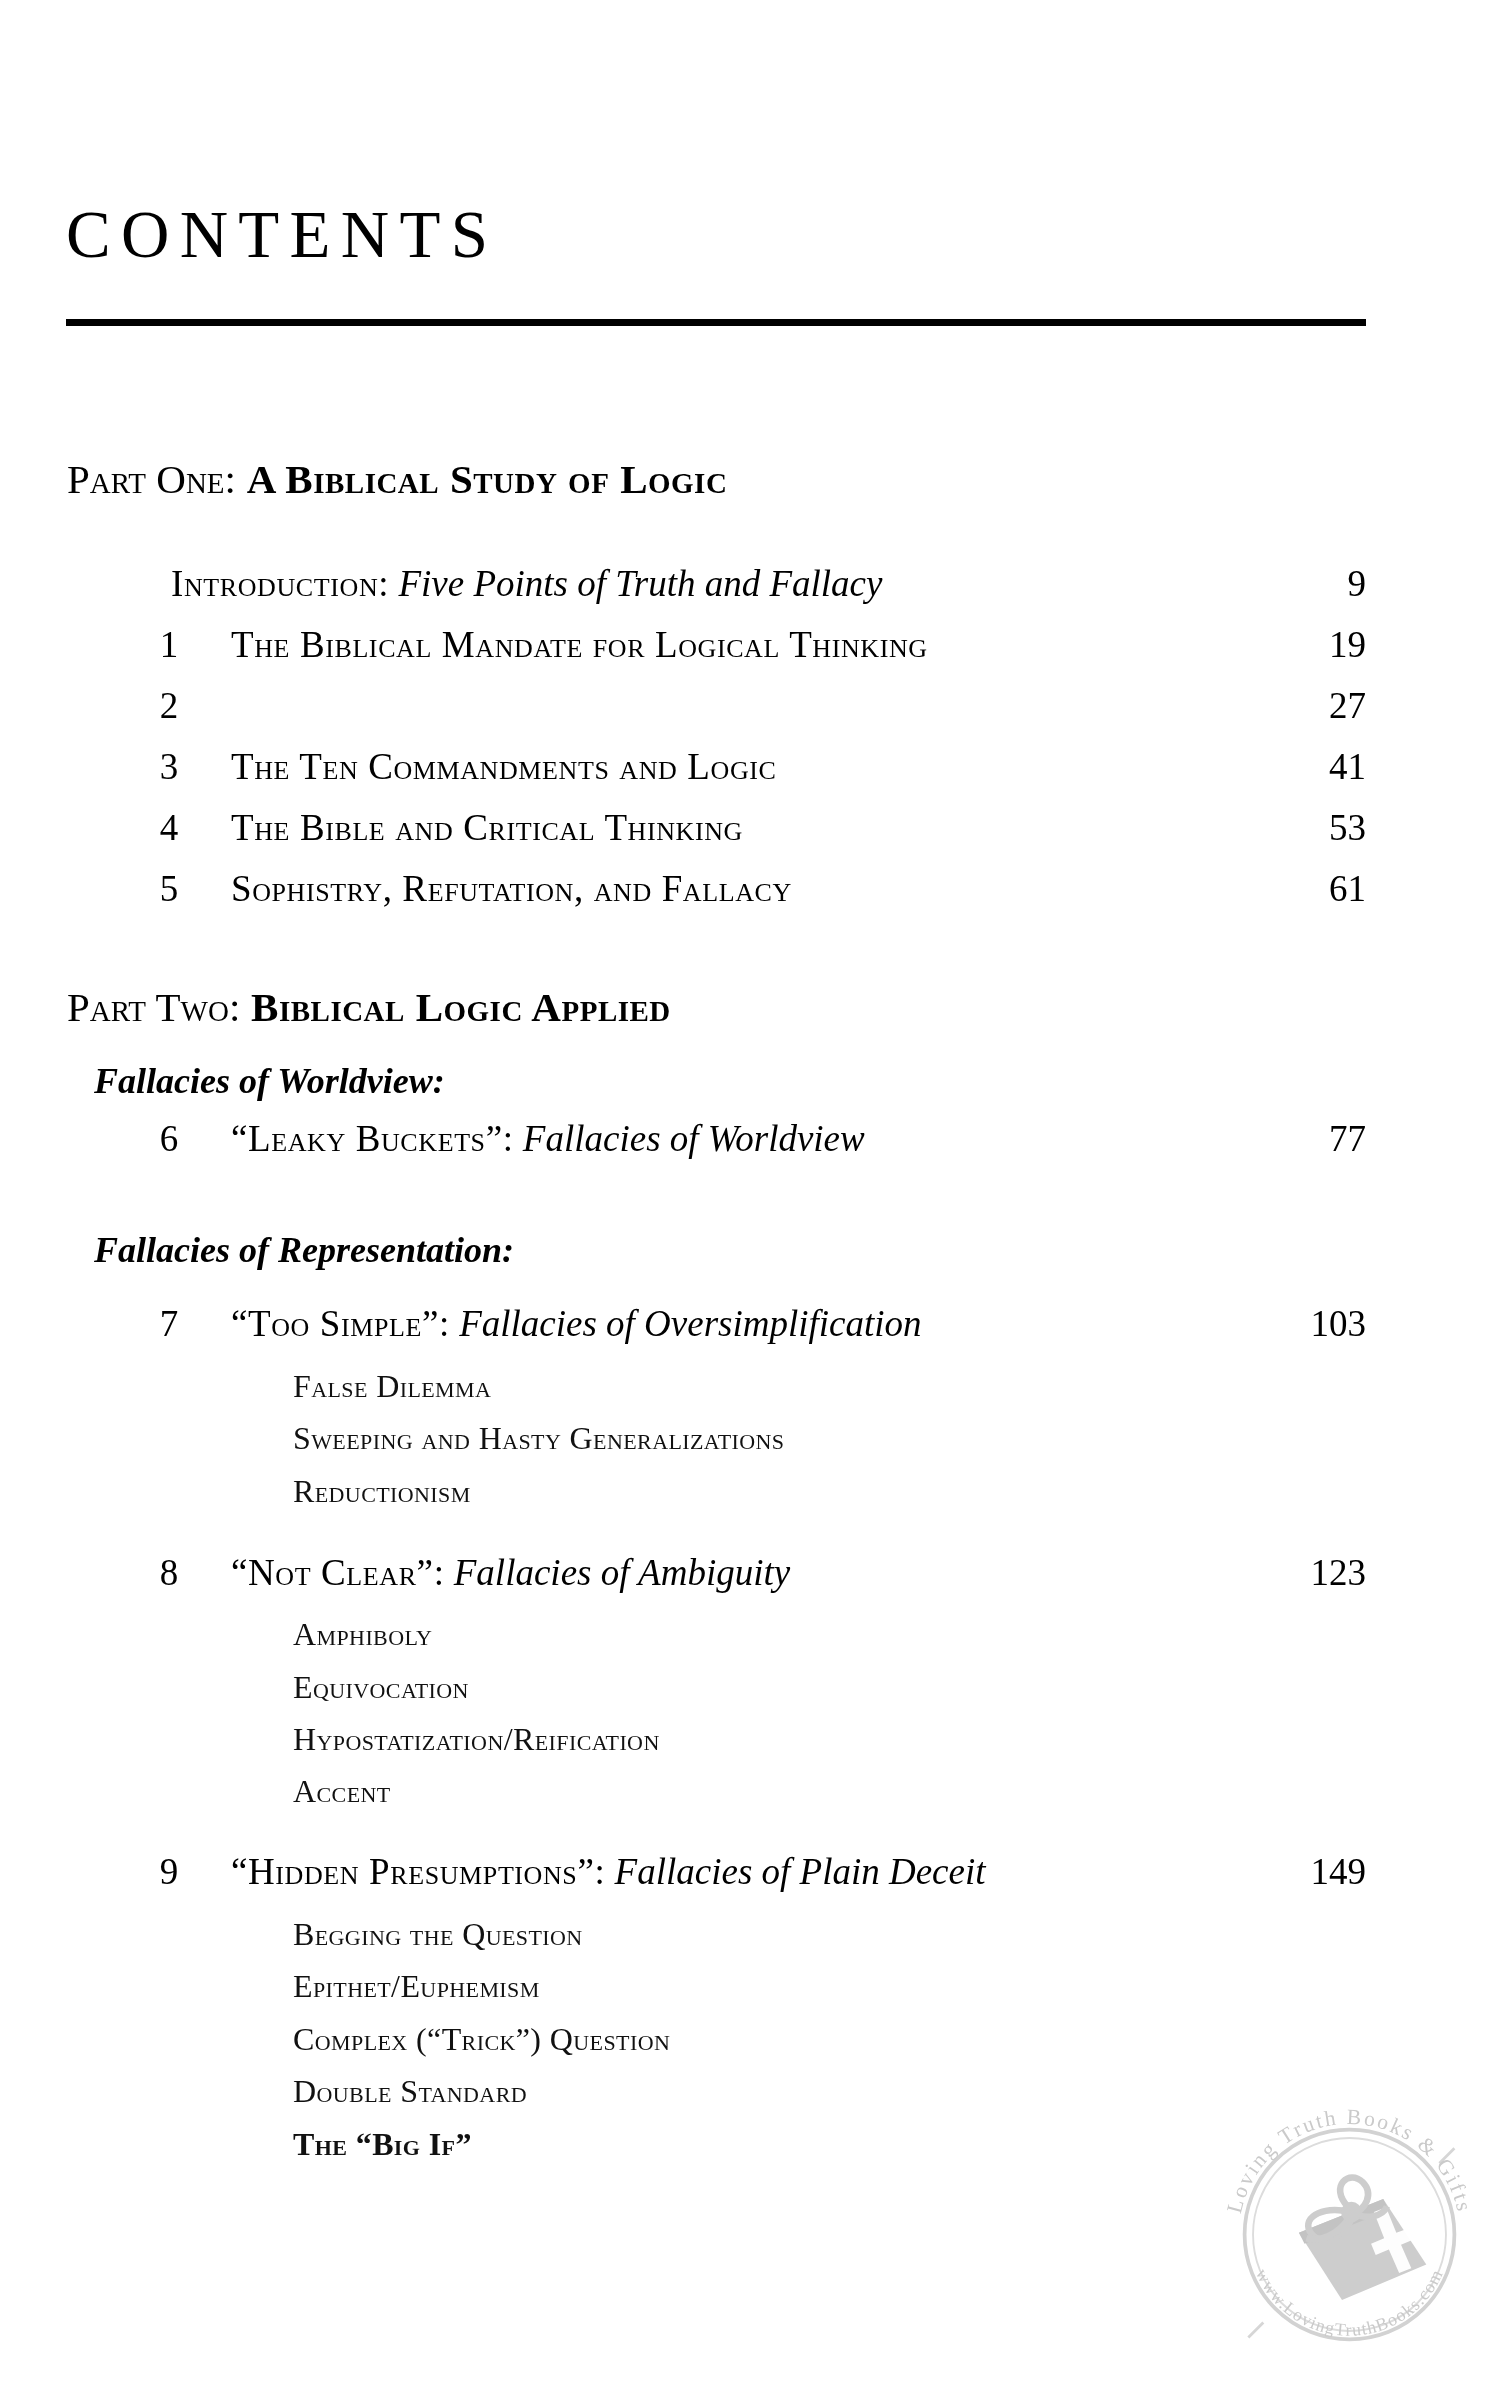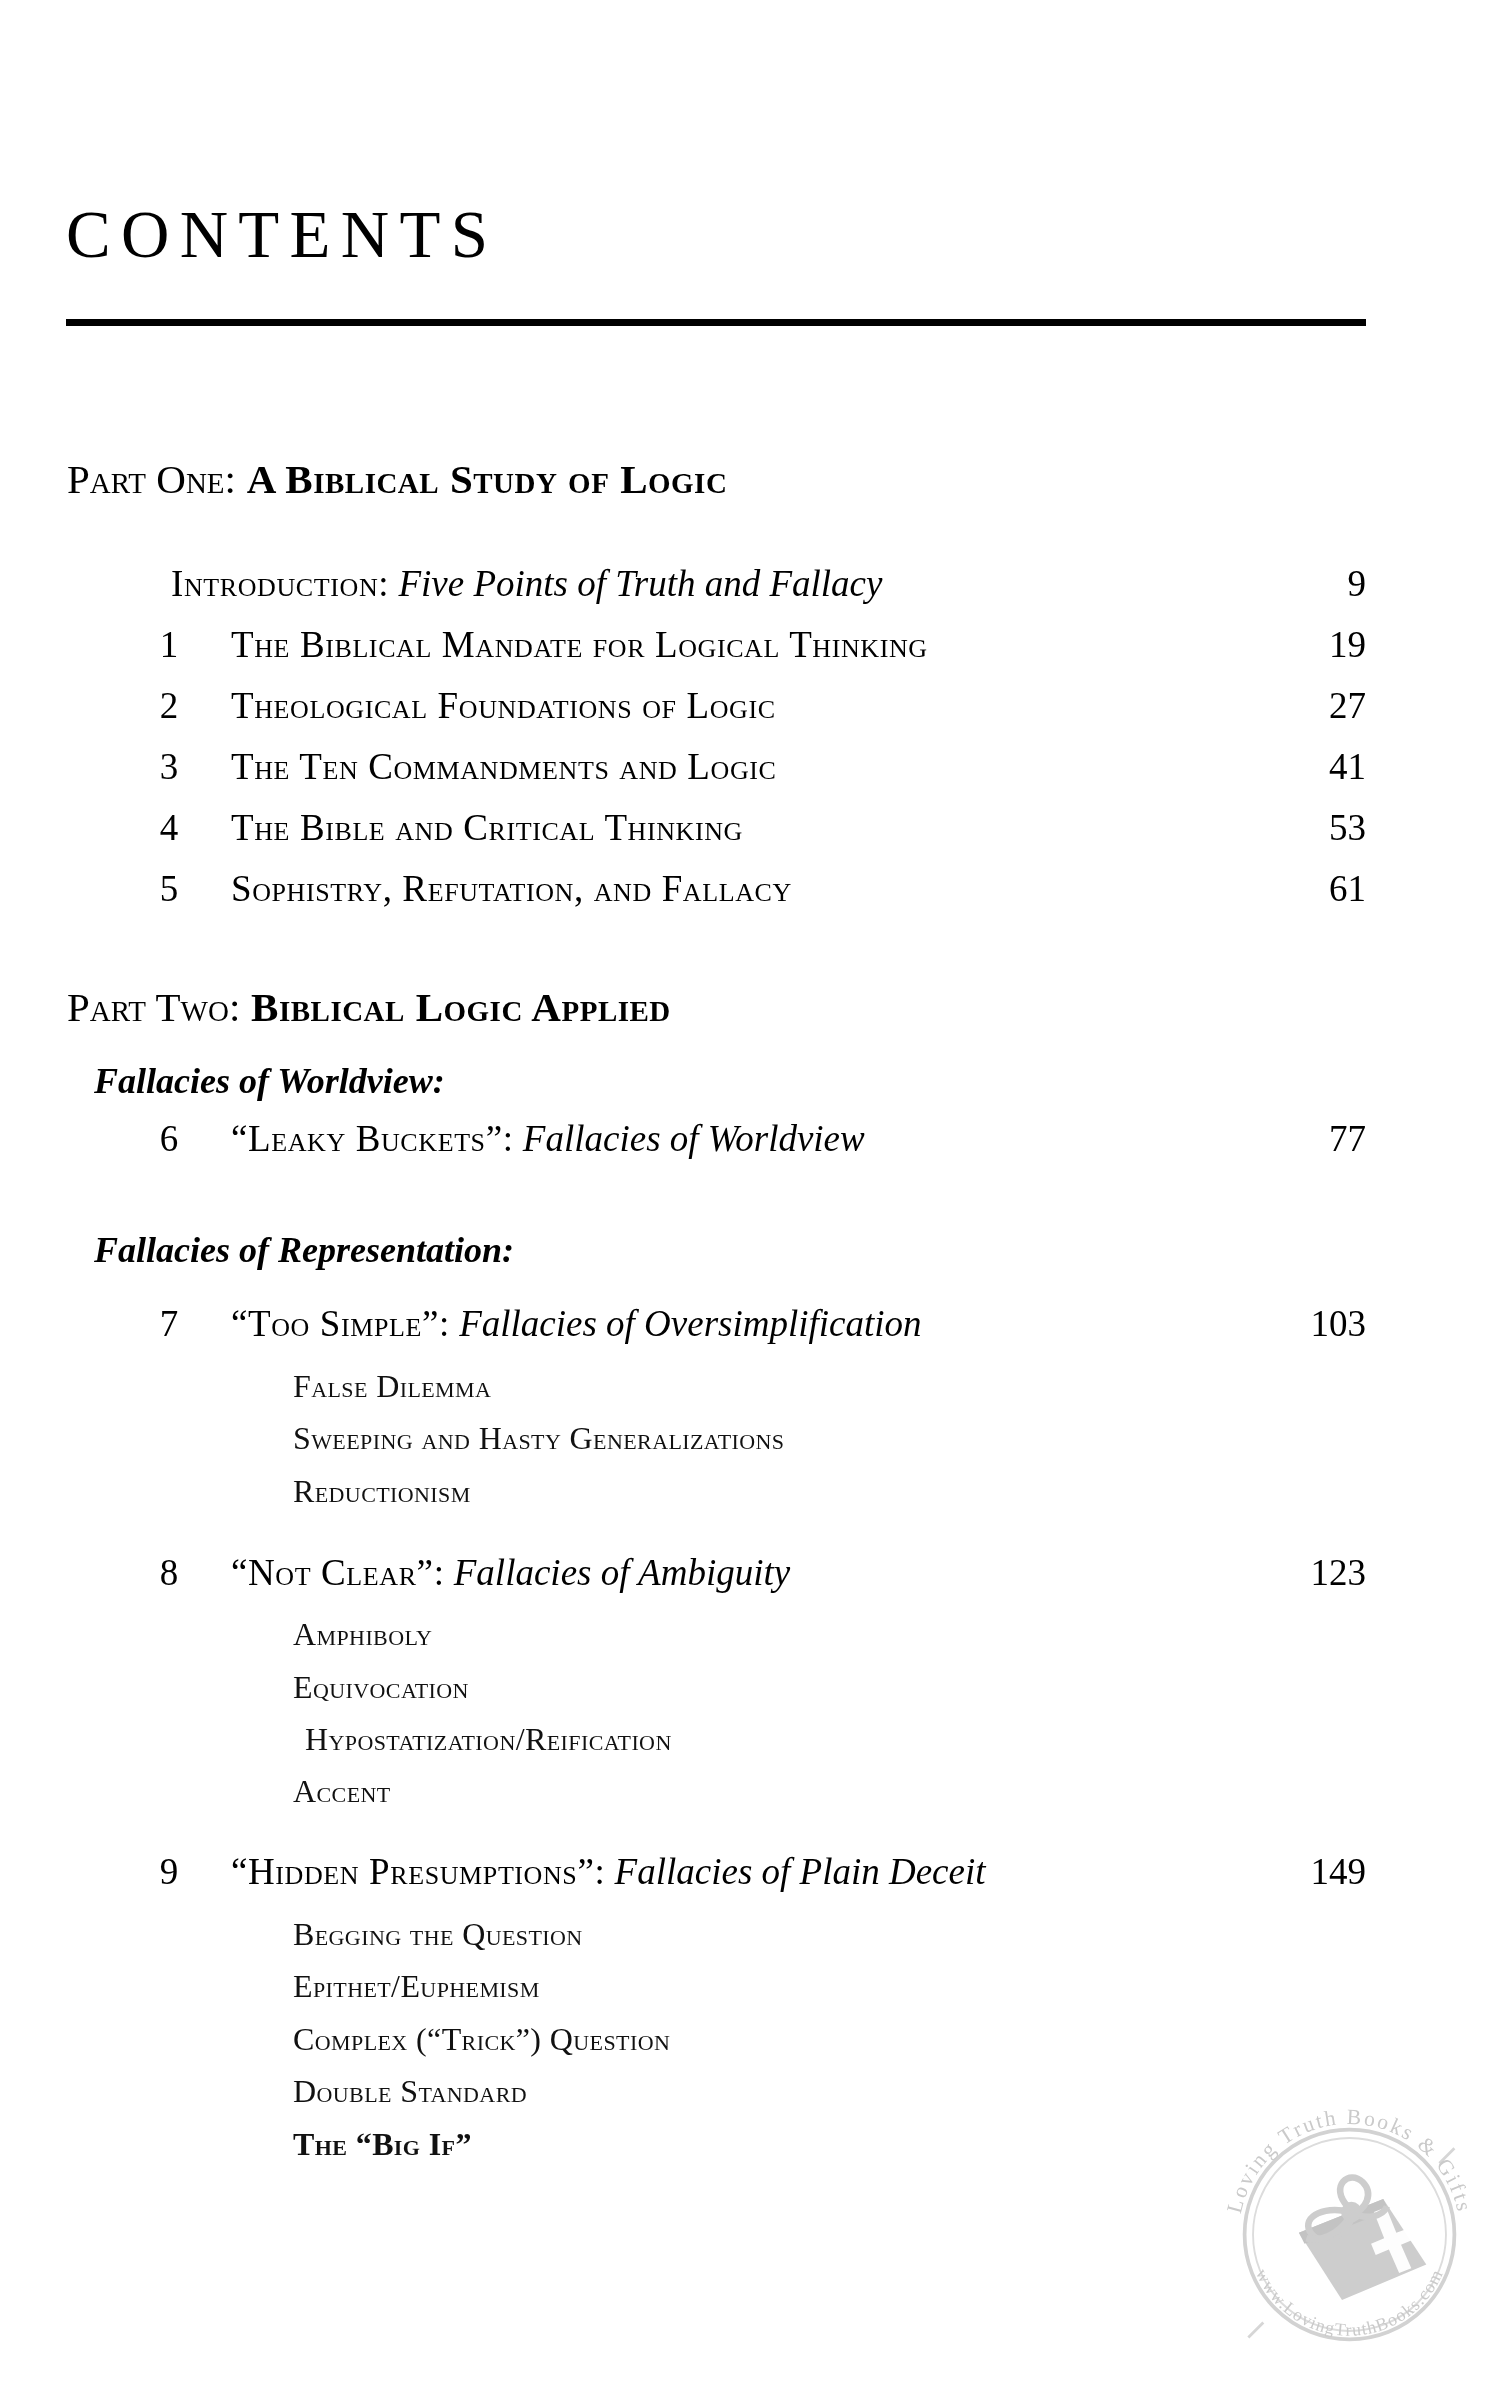--- a/index.html
+++ b/index.html
@@ -183,23 +183,20 @@
   <div class="entry" style="top:623px;">
     <span class="num">1</span>
     <span class="etitle">
       <span class="caps">The Biblical Mandate for Logical Thinking</span>
     </span>
     <span class="pg">19</span>
   </div>
 
   <div class="entry" style="top:684px;">
     <span class="num">2</span>
-    <span class="etitle">
-      <span class="caps">Theological Foundations of Logic</span>
-    </span>
     <span class="pg">27</span>
   </div>
 
   <div class="entry" style="top:745px;">
     <span class="num">3</span>
     <span class="etitle">
       <span class="caps">The Ten Commandments and Logic</span>
     </span>
     <span class="pg">41</span>
   </div>
@@ -253,21 +250,21 @@
   <div class="entry" style="top:1551px;">
     <span class="num">8</span>
     <span class="etitle">
       <span class="caps">“Not Clear”:</span>
       <span class="ital">Fallacies of Ambiguity</span>
     </span>
     <span class="pg">123</span>
   </div>
   <div class="subentry" style="top:1618px;">Amphiboly</div>
   <div class="subentry" style="top:1671px;">Equivocation</div>
-  <div class="subentry" style="top:1723px;margin-left:12px;">Hypostatization/Reification</div>
+  <div class="subentry" style="top:1723px;">Hypostatization/Reification</div>
   <div class="subentry" style="top:1775px;">Accent</div>
 
   <div class="entry" style="top:1850px;">
     <span class="num">9</span>
     <span class="etitle">
       <span class="caps">“Hidden Presumptions”:</span>
       <span class="ital">Fallacies of Plain Deceit</span>
     </span>
     <span class="pg">149</span>
   </div>

